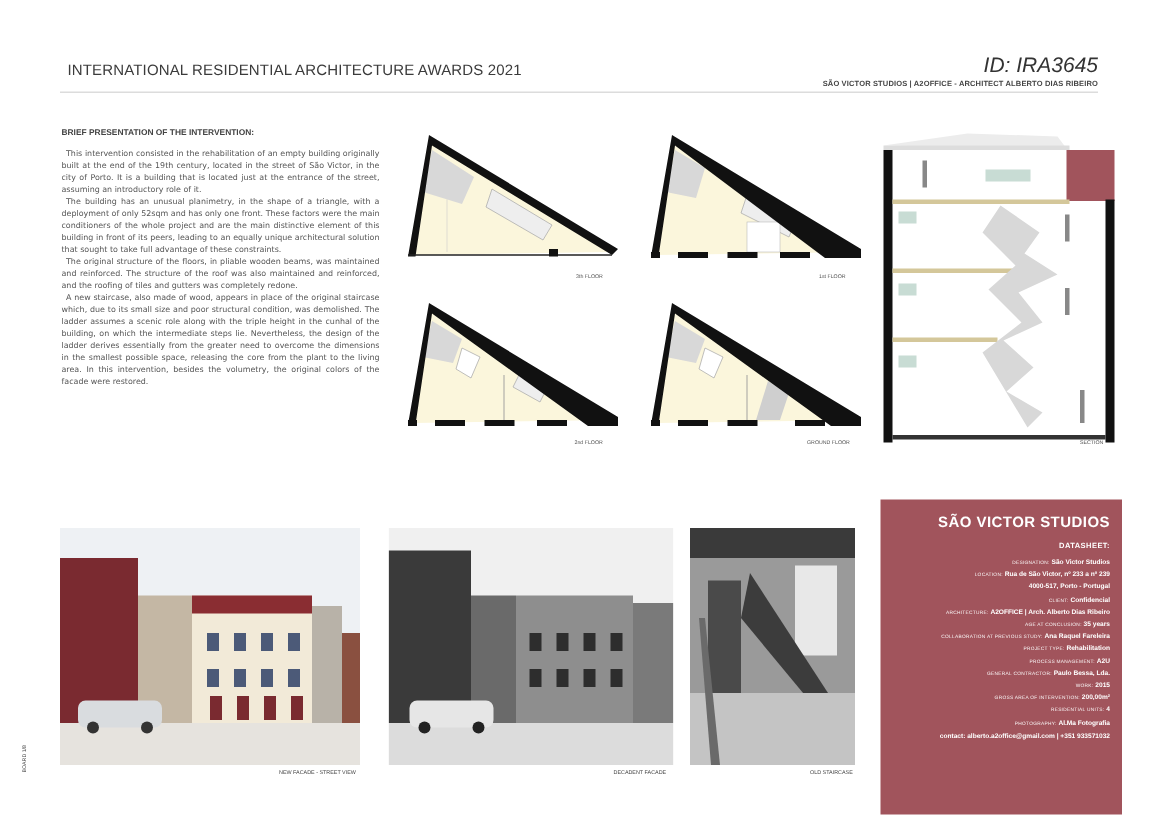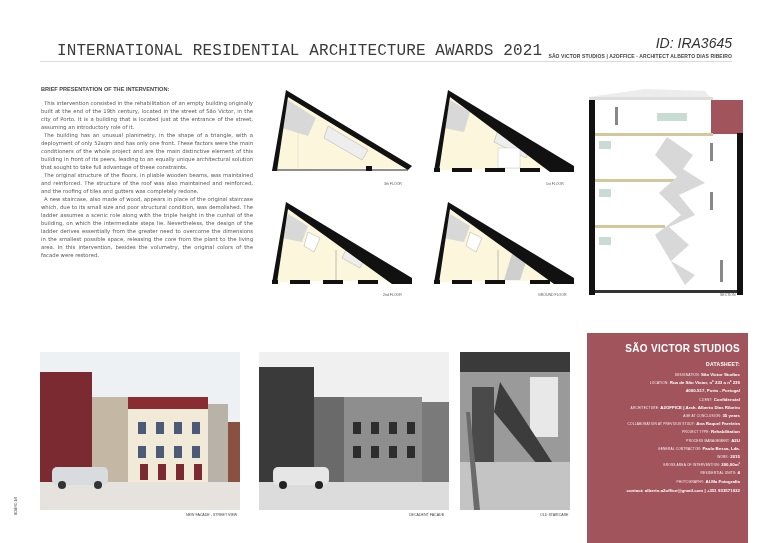--- a/index.html
+++ b/index.html
@@ -1,19 +1,19 @@
 <!DOCTYPE html>
 <html><head>
 <meta charset="utf-8">
 <style>
   * { box-sizing: border-box; margin: 0; padding: 0; }
   html, body { width: 768px; height: 543px; background: #ffffff; overflow: hidden; }
   body { position: relative; font-family: "Liberation Sans", sans-serif; color: #444; }
 
-  .title { position: absolute; left: 57px; top: 42px; font-size: 16px; color: #3b3b3b; letter-spacing: 0.1px; white-space: nowrap; font-family: Liberation Mono, monospace; }
+  .title { position: absolute; left: 45px; top: 42px; font-size: 10px; color: #3b3b3b; letter-spacing: 0.1px; white-space: nowrap; }
   .id { position: absolute; right: 36px; top: 35px; font-size: 14px; color: #333; white-space: nowrap; font-style: italic; }
   .subtitle { position: absolute; right: 36px; top: 53px; font-size: 5px; color: #444; font-weight: bold; white-space: nowrap; letter-spacing: 0.1px; }
   .rule { position: absolute; left: 40px; right: 36px; top: 61px; height: 1px; background: #dcdcdc; }
 
   .brief-heading { position: absolute; left: 41px; top: 86px; font-size: 5.6px; font-weight: bold; color: #444; }
   .brief { position: absolute; left: 41px; top: 99px; width: 212px; font-family: "DejaVu Sans", sans-serif; font-size: 5.3px; line-height: 8.0px; color: #555; text-align: justify; }
   .brief p { text-indent: 3px; }
 
   .plan { position: absolute; width: 150px; height: 95px; }
   .plan svg { width: 100%; height: 100%; display: block; }

